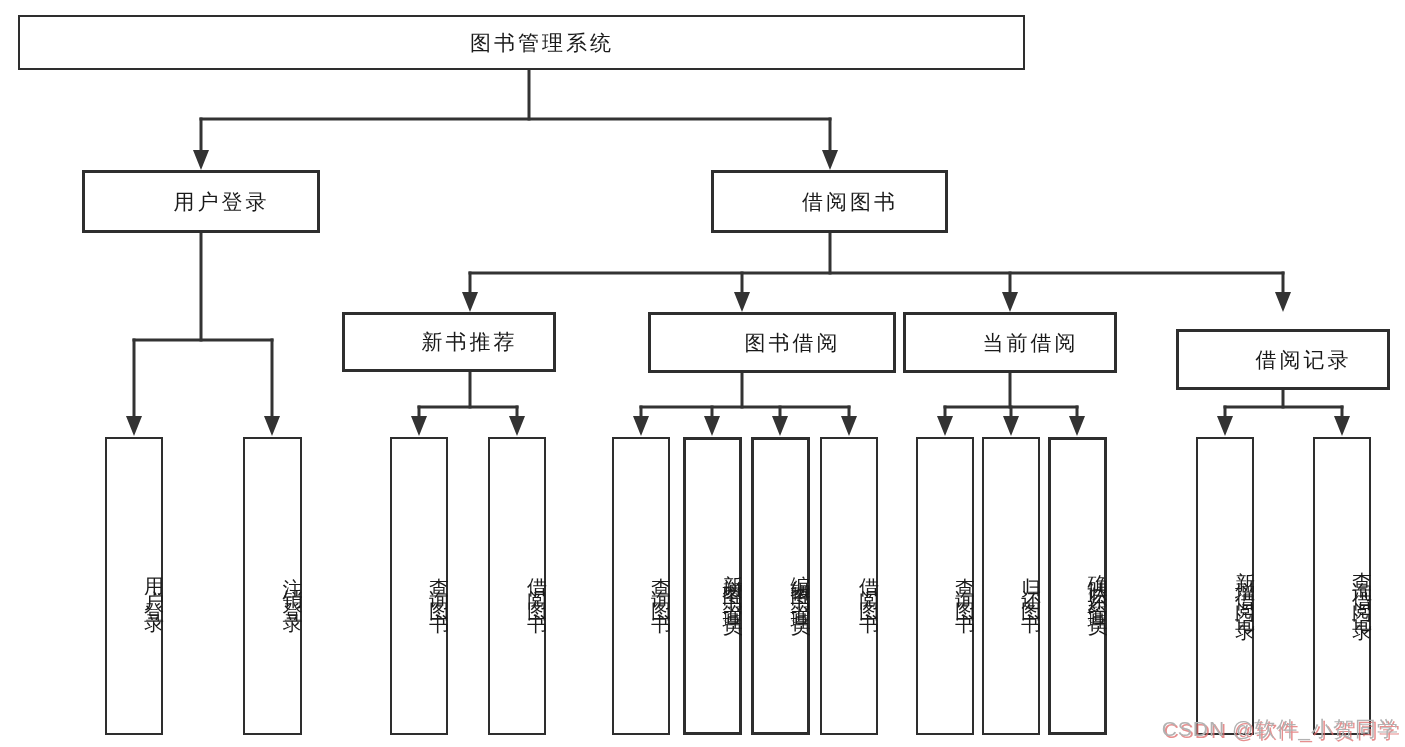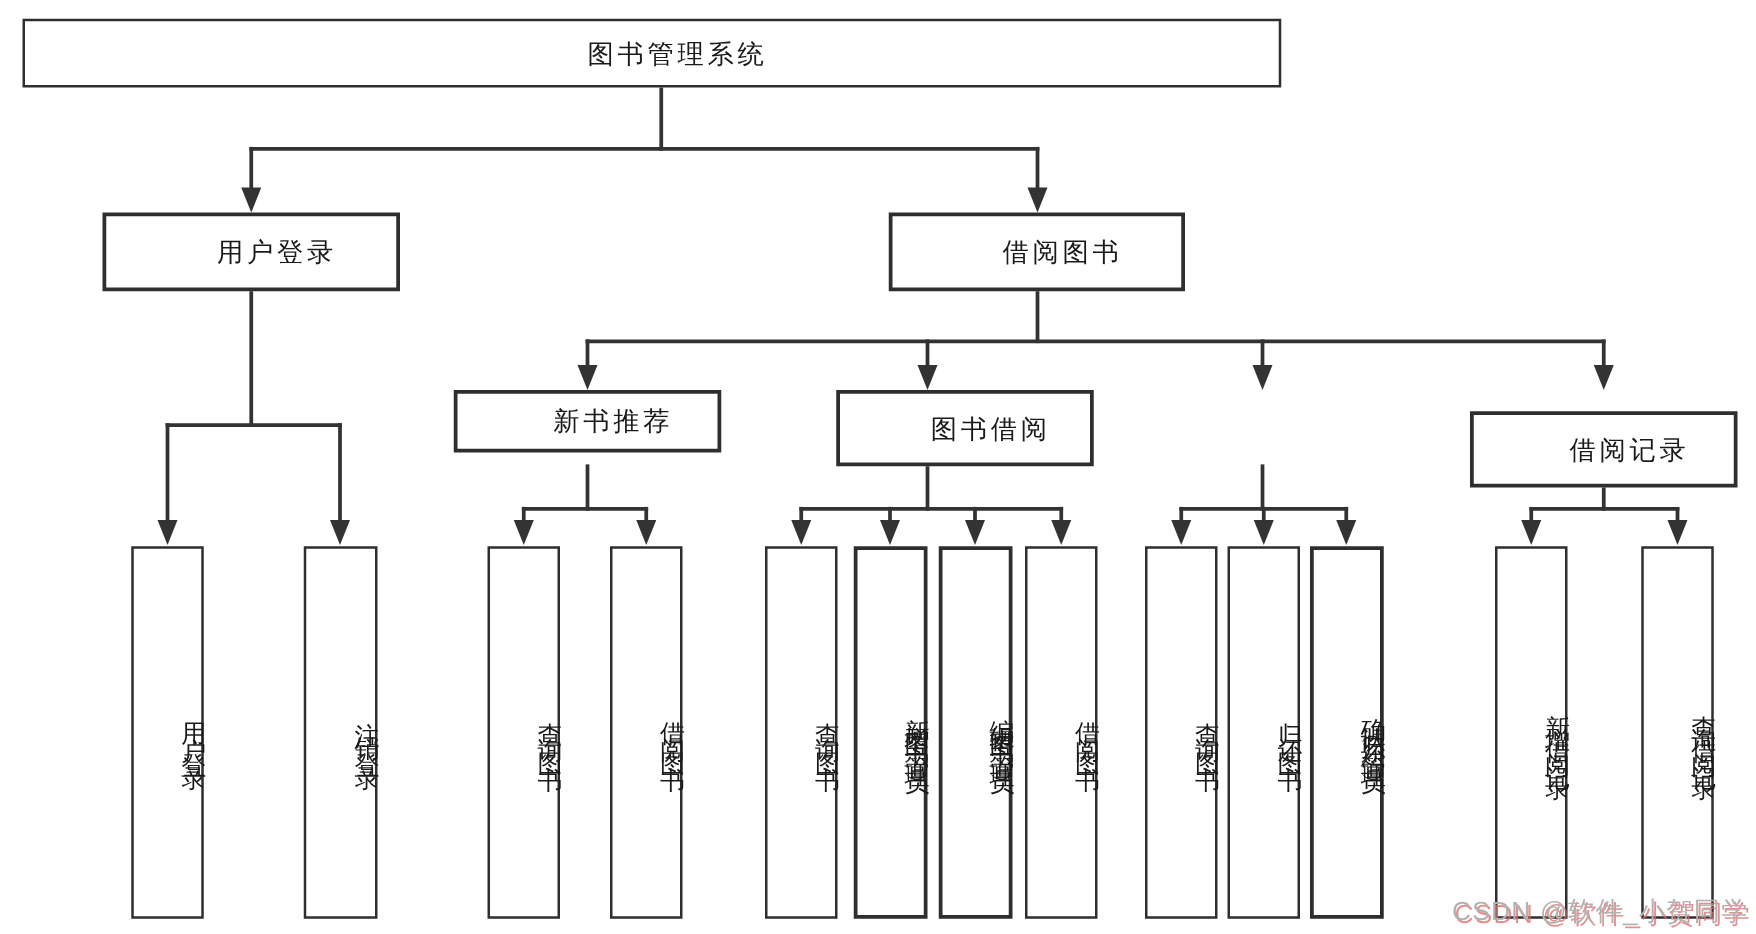--- a/index.html
+++ b/index.html
@@ -94,25 +94,28 @@
     <span>图书管理系统</span>
   </div>
 
   <div class="box lvl lvl2" style="left:82px;top:170px;width:238px;height:63px">
     <span>用户登录</span>
   </div>
   <div class="box lvl lvl2" style="left:711px;top:170px;width:237px;height:63px">
     <span>借阅图书</span>
   </div>
 
-  <div class="box lvl lvl2" style="left:363px;top:312px;width:214px;height:50px">
+  <div class="box lvl lvl2" style="left:342px;top:312px;width:214px;height:60px">
     <span>新书推荐</span>
   </div>
-  <div class="box lvl lvl2" style="left:669px;top:312px;width:206px;height:61px">
+  <div class="box lvl lvl2" style="left:648px;top:312px;width:248px;height:61px">
     <span>图书借阅</span>
+  </div>
+  <div class="box lvl lvl2" style="left:903px;top:312px;width:214px;height:61px">
+    <span>当前借阅</span>
   </div>
   <div class="box lvl lvl2" style="left:1176px;top:329px;width:214px;height:61px">
     <span>借阅记录</span>
   </div>
 
   <div class="box leaf" style="left:105px;top:437px;width:58px;height:298px">
     <span class="vtext">用户登录</span>
   </div>
   <div class="box leaf" style="left:243px;top:437px;width:59px;height:298px">
     <span class="vtext">注销登录</span>

